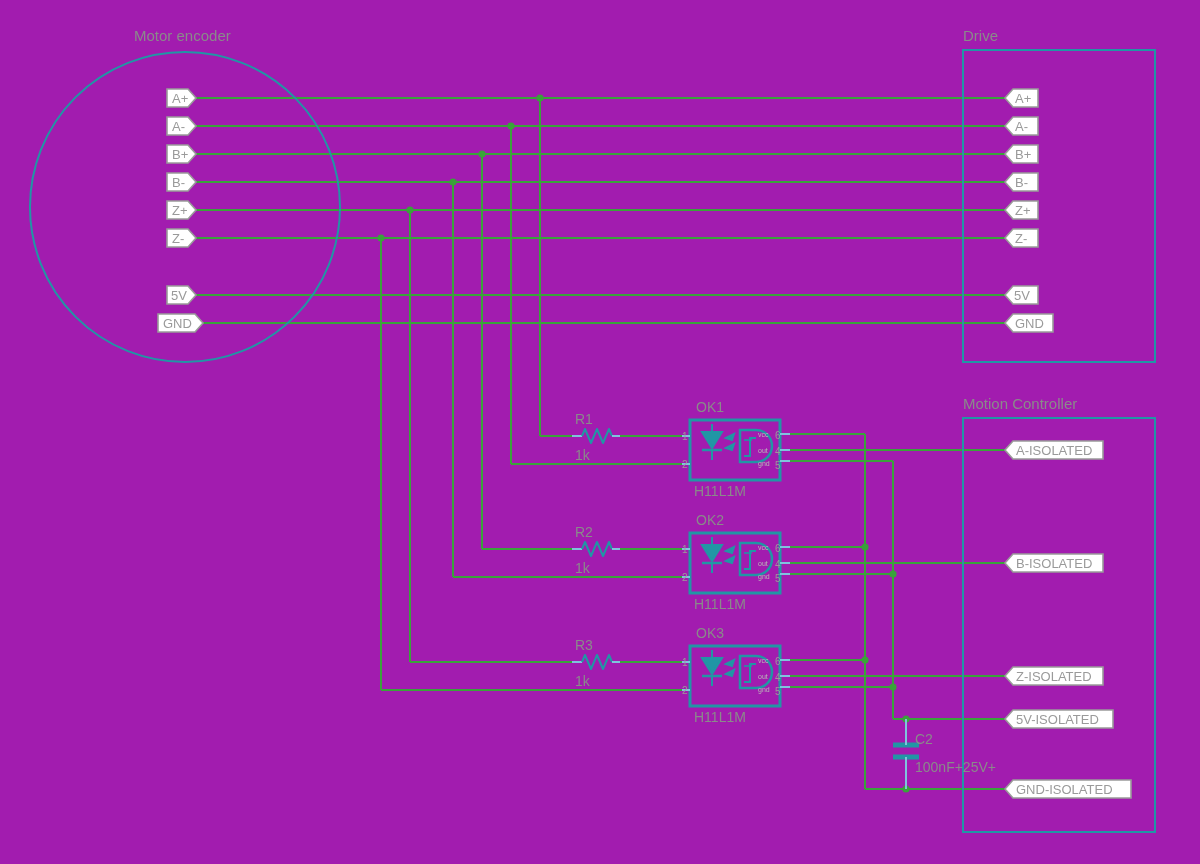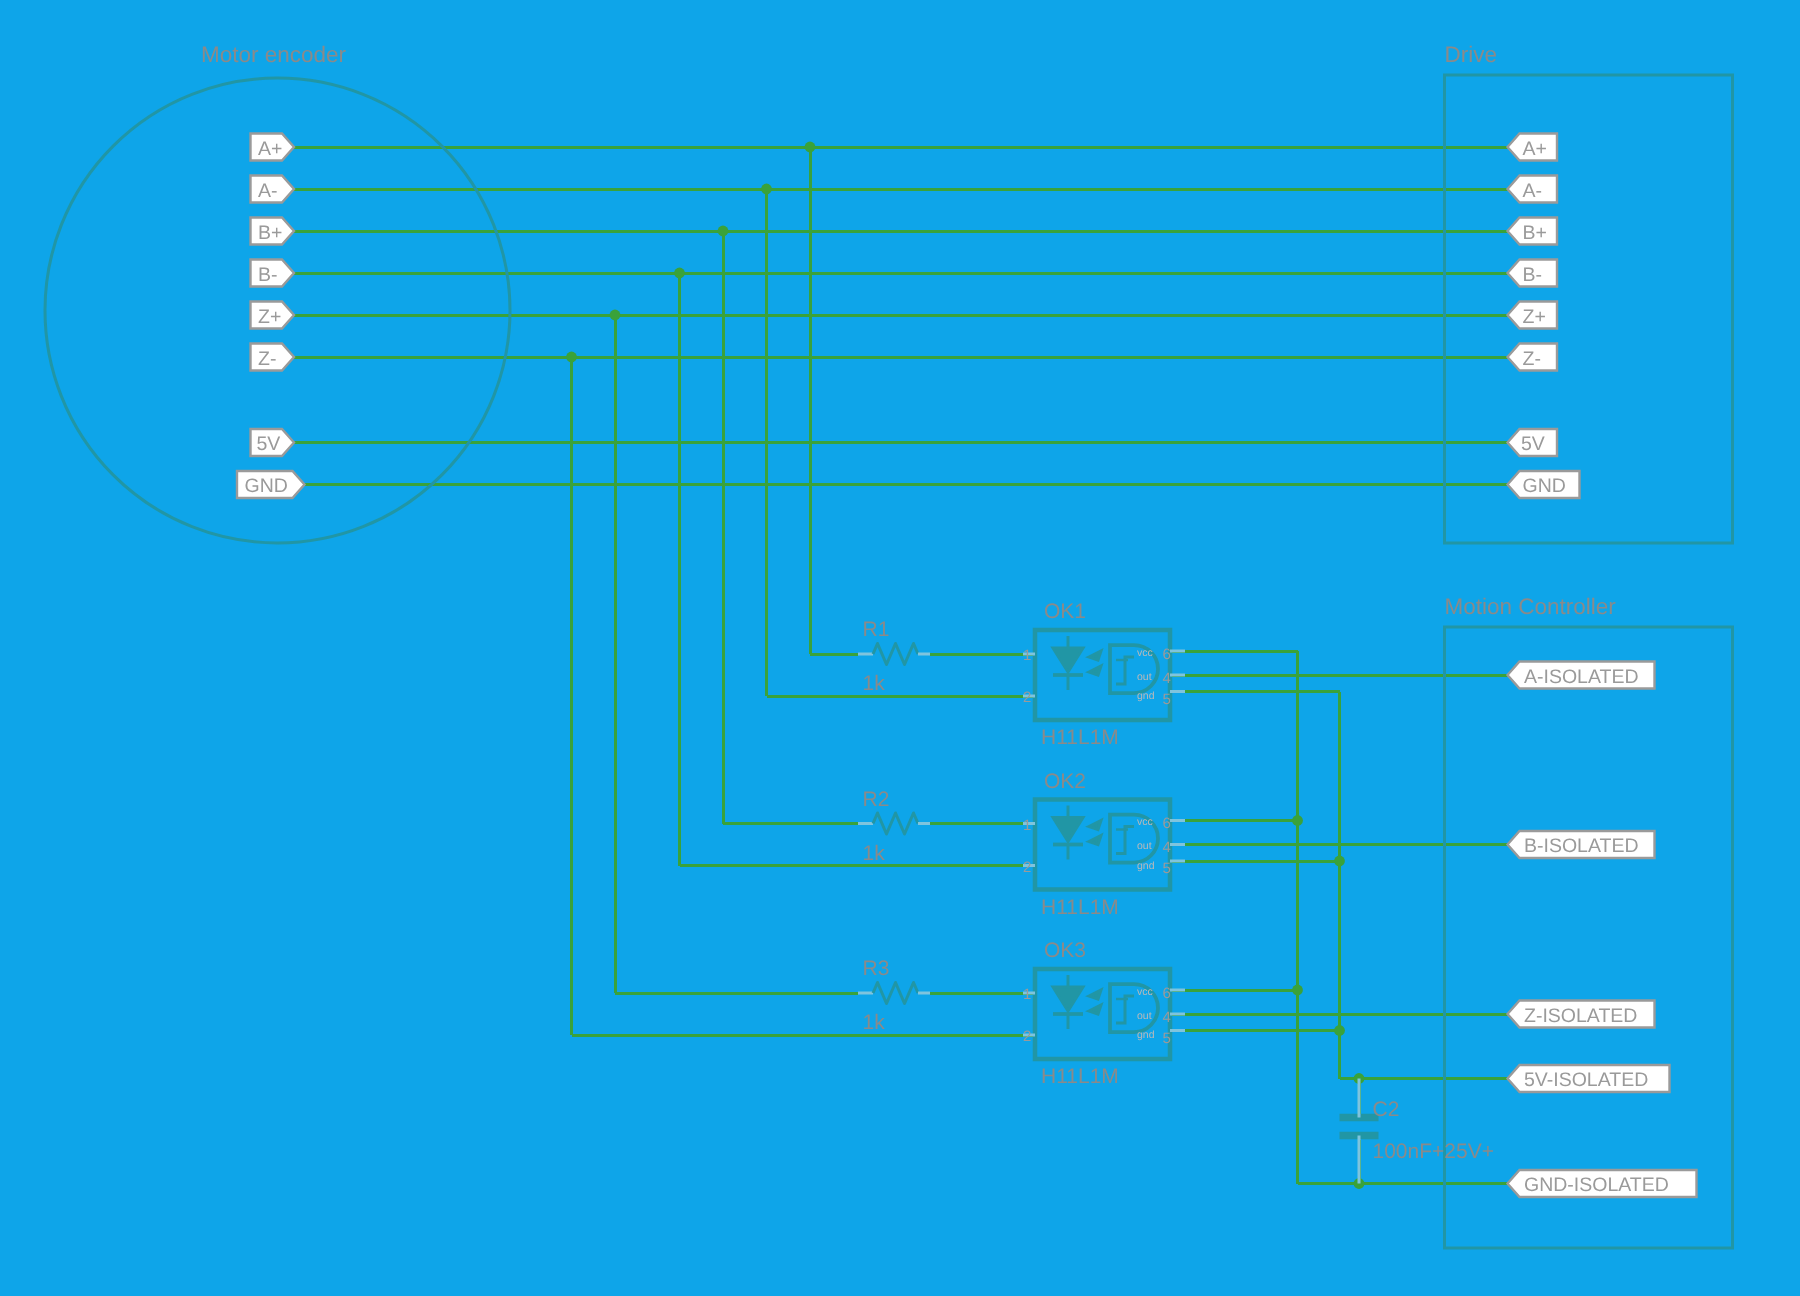--- a/index.html
+++ b/index.html
@@ -1,19 +1,19 @@
 <!DOCTYPE html>
 <html><head>
 <meta charset="utf-8">
 <title>Encoder Isolation Schematic</title>
 <style>
   html,body{margin:0;padding:0;background:#ffffff;}
   body{width:1200px;height:864px;overflow:hidden;
        font-family:"Liberation Sans","DejaVu Sans",sans-serif;}
-  #sheet{position:relative;width:1200px;height:864px;background:#0ea5e9;}
+  #sheet{position:relative;width:1200px;height:864px;background:#a21caf;}
   svg{display:block;}
   .blk-title{font-size:15px;fill:#8a8a8a;}
   .ref{font-size:14px;fill:#8a8a8a;}
   .val{font-size:14px;fill:#8a8a8a;}
   .portlbl{font-size:13px;fill:#9a9a9a;}
   .pinnum{font-size:10px;fill:#9a9a9a;}
   .pinname{font-size:7px;fill:#b9b9b9;}
 </style>
 </head>
 <body>

